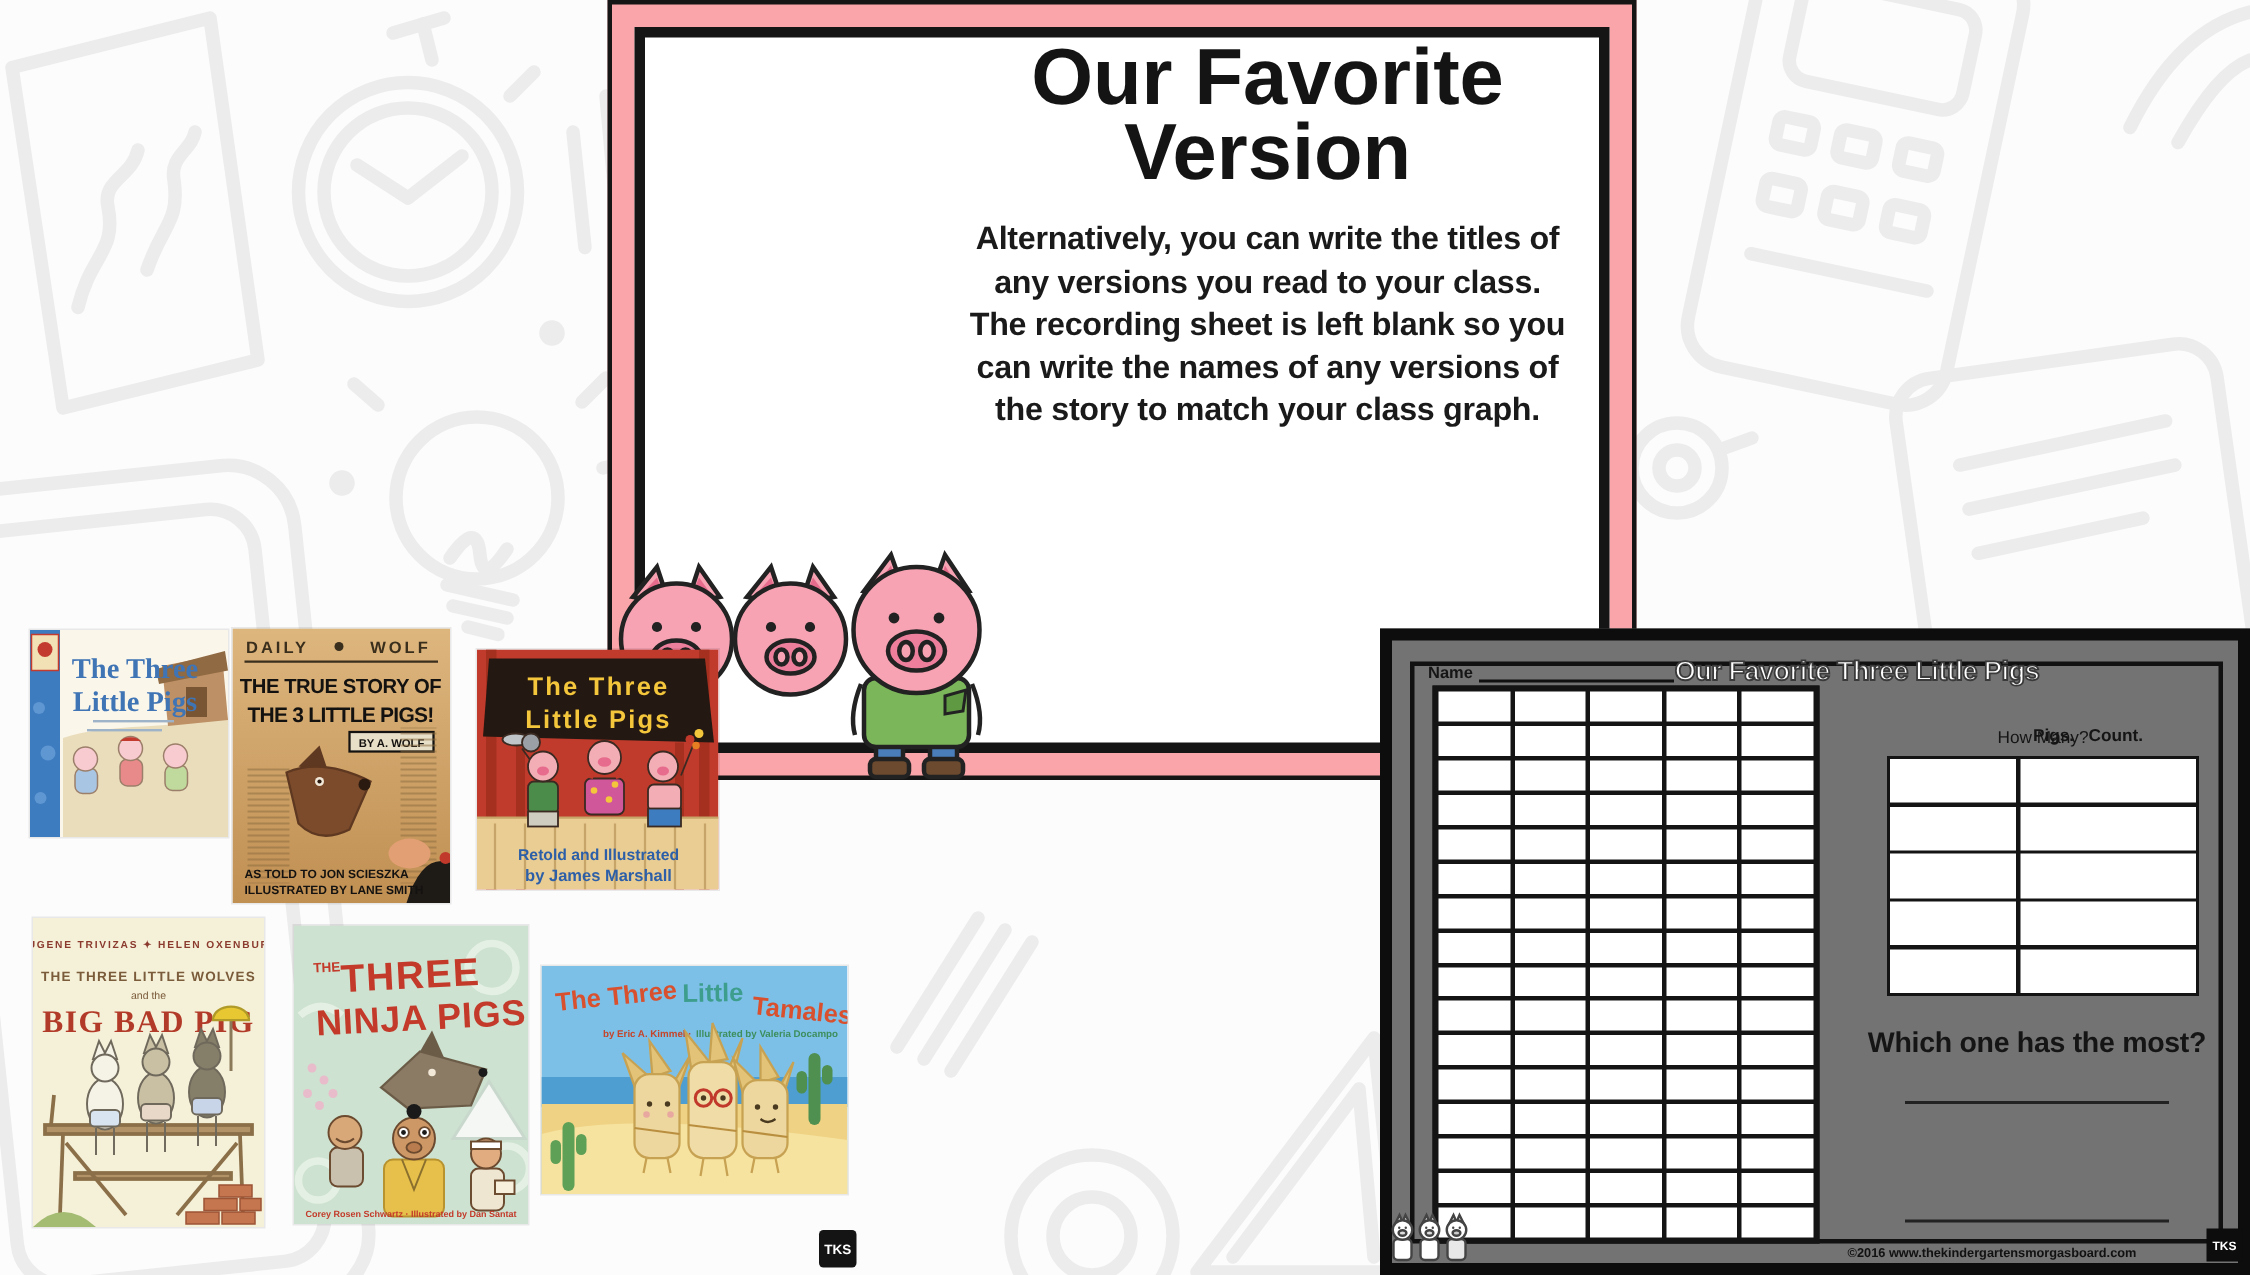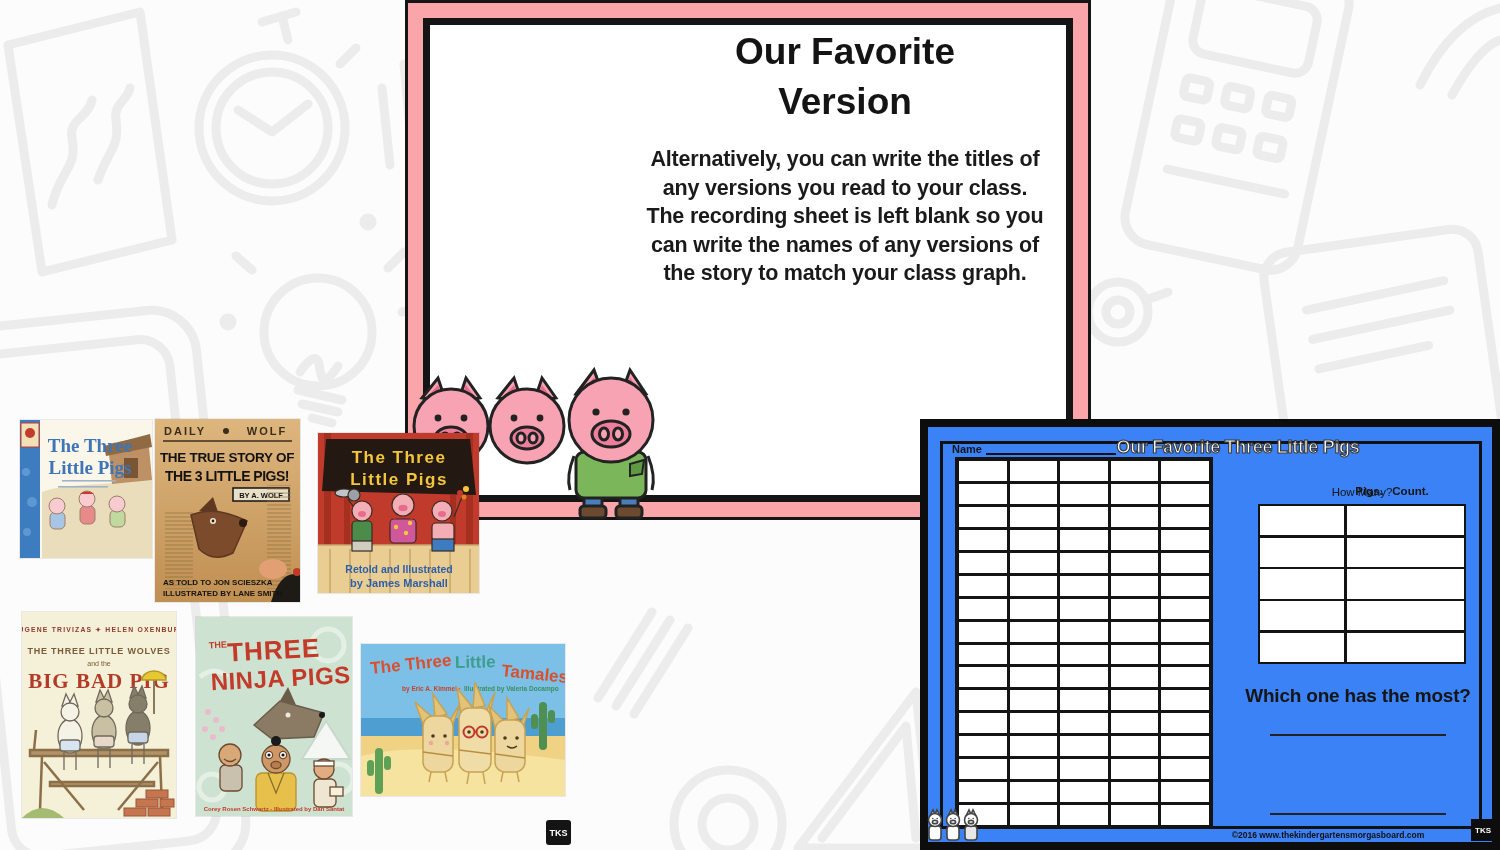--- a/index.html
+++ b/index.html
@@ -6,38 +6,38 @@
   .stage{position:relative;width:1500px;height:850px;background:#FCFCFC;overflow:hidden;
          font-family:"Liberation Sans",sans-serif;color:#151515;}
   .bg-doodles{position:absolute;inset:0;z-index:0;}
 
   
   .card{position:absolute;left:405px;top:0;width:686px;height:520px;z-index:1;
         background:#F9A5AA;border:3px solid #151515;padding:15px;box-sizing:border-box;}
   .card-inner{width:100%;height:100%;background:#fff;border:7px solid #151515;
               box-sizing:border-box;position:relative;overflow:visible;}
   .card-text{position:absolute;left:185px;top:0;width:460px;text-align:center;}
-  .card-title{margin:2px 0 0;font-size:37px;line-height:50px;font-weight:800;
+  .card-title{margin:2px 0 0;font-size:53px;line-height:50px;font-weight:800;
               letter-spacing:0;white-space:pre-line;color:#141414;}
   .card-para{margin:18px 0 0;font-size:21.5px;line-height:28.5px;font-weight:700;
              letter-spacing:-0.2px;white-space:pre-line;color:#1a1a1a;}
   .card-para.second{}
   .card-pigs{position:absolute;left:408px;top:360px;width:258px;height:160px;z-index:2;}
 
   
   .book{position:absolute;z-index:2;box-shadow:0 0 0 1px rgba(0,0,0,0.08);}
   .bk1{left:20px;top:420px;}  .bk2{left:155px;top:419px;} .bk3{left:318px;top:433px;}
   .bk4{left:22px;top:612px;}  .bk5{left:196px;top:617px;} .bk6{left:361px;top:644px;}
   .tks-float{position:absolute;left:546px;top:820px;width:25px;height:25px;background:#141414;
              color:#fff;font-size:9px;font-weight:bold;display:flex;align-items:center;
              justify-content:center;z-index:2;border-radius:3px;}
 
   
   .worksheet{position:absolute;left:920px;top:419px;width:580px;height:431px;z-index:3;
-             background:#3b82f6;border:8px solid #0d0d0d;box-sizing:border-box;}
+             background:#737373;border:8px solid #0d0d0d;box-sizing:border-box;}
   .ws-innerborder{position:absolute;left:12px;top:14px;right:10px;bottom:13px;
                   border:3px solid #111;}
   .ws-name-label{position:absolute;left:24px;top:16px;font-size:11px;font-weight:bold;}
   .ws-name-line{position:absolute;left:58px;top:10px;width:130px;height:16px;
                 border-bottom:2px solid #111;}
   .ws-title{position:absolute;left:165px;top:10px;width:290px;text-align:center;
             font-size:18px;font-weight:800;letter-spacing:-0.3px;color:#fff;
             -webkit-text-stroke:1.2px #3a3a3a;white-space:nowrap;}
   .ws-instructions{position:absolute;left:418px;top:26px;width:92px;text-align:center;
                    font-size:11.5px;font-weight:bold;line-height:1.35;white-space:pre;}

